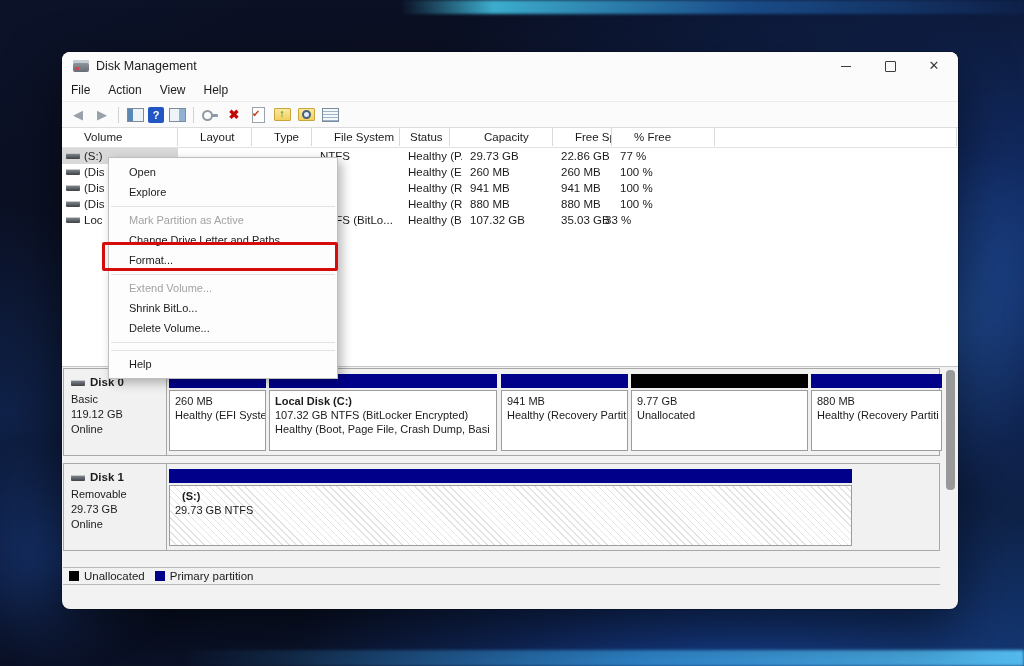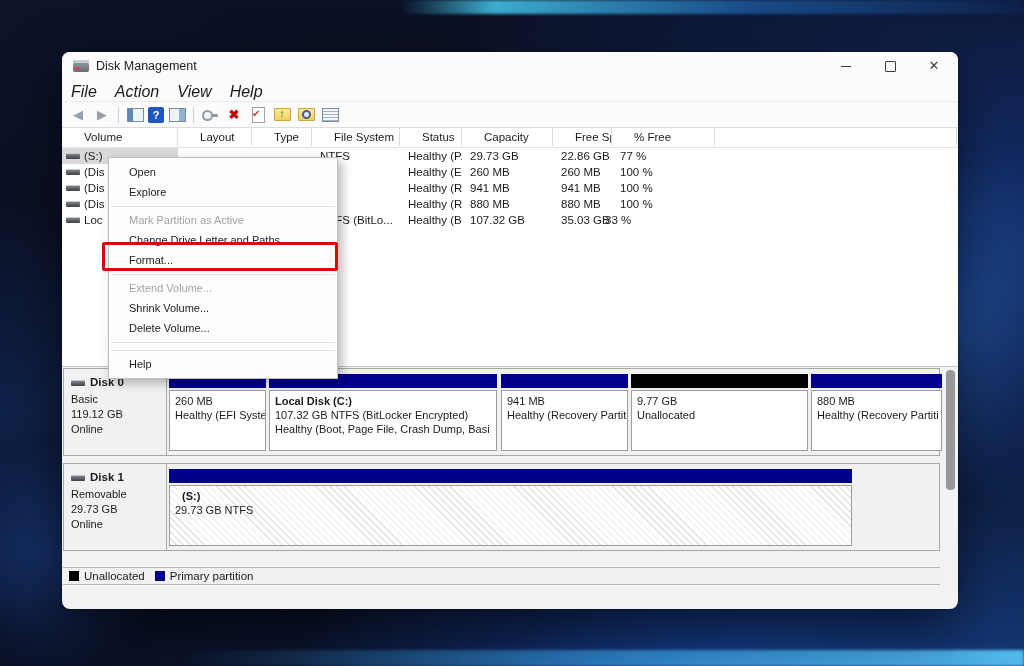--- a/index.html
+++ b/index.html
@@ -30,21 +30,21 @@
   .app-icon{position:absolute;left:11px;top:8px;width:16px;height:12px;border-radius:2px;
     background:linear-gradient(#9aa0a8,#676d74);box-shadow:inset 0 3px 0 #c7ccd2;}
   .app-icon::after{content:"";position:absolute;left:2px;bottom:2px;width:4px;height:3px;background:#d0455a;}
   .title-text{position:absolute;left:34px;top:7px;font-size:12.5px;color:#202020;}
   .winbtn{position:absolute;top:0;width:40px;height:28px;text-align:center;line-height:28px;color:#3c3c3c;cursor:default;}
   .btn-min{right:92px;}  .btn-max{right:48px;}  .btn-close{right:4px;font-size:13px;}
   .btn-min::before{content:"";display:inline-block;width:10px;border-top:1px solid #3c3c3c;vertical-align:middle;}
   .btn-max::before{content:"";display:inline-block;width:9px;height:9px;border:1px solid #3c3c3c;border-radius:1px;vertical-align:middle;}
 
   .menubar{position:absolute;left:0;top:28px;right:0;height:21px;background:#fbfbfb;border-bottom:1px solid #ececec;}
-  .menu-item{display:inline-block;padding:3px 9px;font-size:16px;color:#1b1b1b;font-style:italic;}
+  .menu-item{display:inline-block;padding:3px 9px;font-size:12px;color:#1b1b1b;}
 
   .toolbar{position:absolute;left:0;top:50px;right:0;height:25px;background:#fbfbfb;border-bottom:1px solid #dcdcdc;
     display:flex;align-items:center;padding-left:4px;}
   .tb{width:22px;height:20px;margin:0 1px;position:relative;display:flex;align-items:center;justify-content:center;}
   .tb-sep{width:1px;height:16px;background:#d2d2d2;margin:0 4px;}
   [data-name="back-icon"]::before{content:"◀";color:#98a0a8;font-size:13px;}
   [data-name="forward-icon"]::before{content:"▶";color:#98a0a8;font-size:13px;}
   [data-name="console-tree-icon"]::before{content:"";width:15px;height:12px;border:1px solid #7d8b9c;background:linear-gradient(90deg,#5b87b5 5px,#eef3f8 5px);}
   [data-name="help-icon"]{background:#2256c4;width:16px;height:16px;border-radius:2px;color:#fff;font-weight:bold;font-size:11px;}
   [data-name="help-icon"]::before{content:"?";}
@@ -138,21 +138,21 @@
         <div class="tb" data-name="explore-folder-icon"></div>
         <div class="tb" data-name="properties-icon"></div>
       </div>
 
     <div class="listview" data-name="volume-list">
       <div class="lv-header" id="lvheader" data-name="volume-list-header">
           <div class="hcell" data-name="column-header-volume" style="left: 0px; width: 116px;">Volume</div>
           <div class="hcell" data-name="column-header-layout" style="left: 116px; width: 74px;">Layout</div>
           <div class="hcell" data-name="column-header-type" style="left: 190px; width: 60px;">Type</div>
           <div class="hcell" data-name="column-header-file-system" style="left: 250px; width: 88px;">File System</div>
-          <div class="hcell" data-name="column-header-status" style="left: 338px; width: 62px;">Status</div>
+          <div class="hcell" data-name="column-header-status" style="left: 326px; width: 62px;">Status</div>
           <div class="hcell" data-name="column-header-capacity" style="left: 400px; width: 91px;">Capacity</div>
           <div class="hcell" data-name="column-header-free-sp-" style="left: 491px; width: 59px;">Free Sp...</div>
           <div class="hcell" data-name="column-header--free" style="left: 550px; width: 103px;">% Free</div>
           <div class="hcell" data-name="column-header-filler" style="left: 653px; width: 242px;"></div>
         </div>
       <div id="lvrows">
           <div class="vrow sel" data-name="volume-row" style="top: 20px;">
             <div class="vcell vol" data-name="cell-volume" style="left: 0px; width: 116px;"><span class="hdd-icon" data-name="volume-icon"></span>(S:)</div>
             <div class="vcell" data-name="cell-layout" style="left: 116px; width: 74px;"></div>
             <div class="vcell" data-name="cell-type" style="left: 190px; width: 60px;"></div>
@@ -264,21 +264,21 @@
 
     <div class="ctxmenu" id="ctxmenu" data-name="volume-context-menu">
         <div class="cm-item" data-name="context-menu-item-open">Open</div>
         <div class="cm-item" data-name="context-menu-item-explore">Explore</div>
         <div class="cm-sep" data-name="context-menu-separator"></div>
         <div class="cm-item disabled" data-name="context-menu-item-mark-partition-as-active">Mark Partition as Active</div>
         <div class="cm-item" data-name="context-menu-item-change-drive-letter-and-paths">Change Drive Letter and Paths...</div>
         <div class="cm-item" data-name="context-menu-item-format">Format...</div>
         <div class="cm-sep" data-name="context-menu-separator"></div>
         <div class="cm-item disabled" data-name="context-menu-item-extend-volume">Extend Volume...</div>
-        <div class="cm-item" data-name="context-menu-item-shrink-volume">Shrink Volume...</div>
+        <div class="cm-item" data-name="context-menu-item-shrink-volume">Shrink BitLo...</div>
         <div class="cm-item" data-name="context-menu-item-delete-volume">Delete Volume...</div>
         <div class="cm-sep" data-name="context-menu-separator"></div>
         <div class="cm-sep" data-name="context-menu-separator"></div>
         <div class="cm-item" data-name="context-menu-item-help">Help</div>
       </div>
     <div class="redbox" id="redbox" data-name="format-highlight-box" style="border-color: rgb(214, 11, 11);"></div>
   </div>
 </div>
 
 </body></html>

